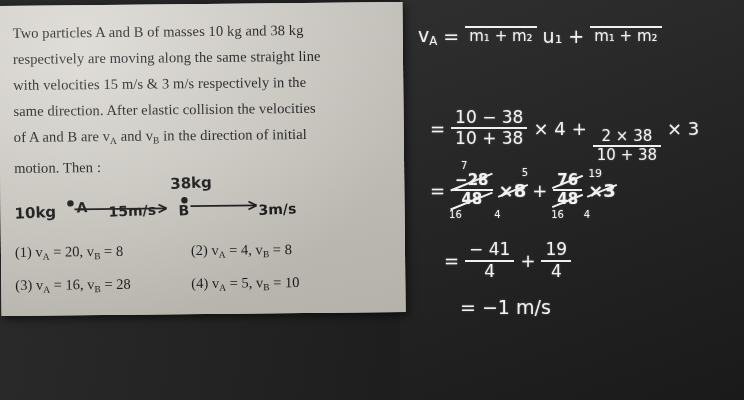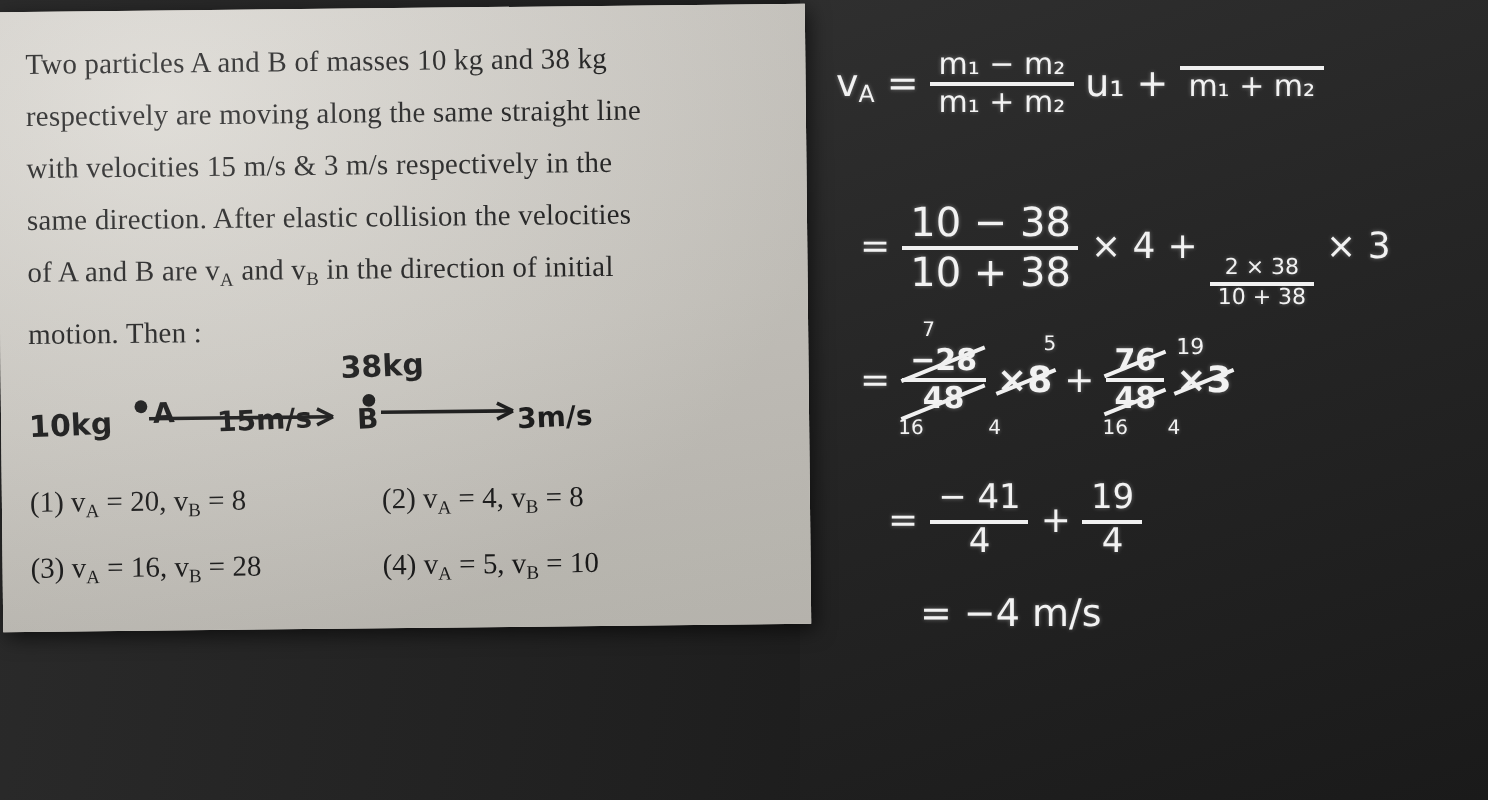--- a/index.html
+++ b/index.html
@@ -211,39 +211,38 @@
       </div>
     </div>
   </div>
 
   <div>
 
     <div class="ink row" style="left:418px; top:24px; font-size:19px;">
       <span><span>v</span><span class="sub-i">A</span></span>
       <span>=</span>
       <span class="frac" style="font-size:15px;">
-        <span class="num">m₁ − m₂</span>
         <span class="den">m₁ + m₂</span>
       </span>
       <span>u₁</span>
       <span>+</span>
       <span class="frac" style="font-size:15px;">
         <span class="den">m₁ + m₂</span>
       </span>
     </div>
 
     <div class="ink row" style="left:430px; top:92px; font-size:18px;">
       <span>=</span>
-      <span class="frac" style="font-size:20px;">
+      <span class="frac" style="font-size:17px;">
         <span class="num">10 − 38</span>
         <span class="den">10 + 38</span>
       </span>
       <span>× 4</span>
       <span>+</span>
-      <span class="frac" style="font-size:11px;margin-top:36px;">
+      <span class="frac" style="font-size:15px;margin-top:36px;">
         <span class="num">2 × 38</span>
         <span class="den">10 + 38</span>
       </span>
       <span>× 3</span>
     </div>
 
     <div class="ink row" style="left:430px; top:172px; font-size:18px;">
       <span>=</span>
       <span class="frac" style="font-size:15px; position:relative;">
         <span class="small-note" style="left:10px; top:-12px; font-size:10px;">7</span>
@@ -275,17 +274,17 @@
       </span>
       <span>+</span>
       <span class="frac" style="font-size:17px;">
         <span class="num">19</span>
         <span class="den">4</span>
       </span>
     </div>
 
     <div class="ink row" style="left:460px; top:296px; font-size:19px;">
       <span>=</span>
-      <span>−4 m/s</span>
+      <span>−1 m/s</span>
     </div>
 
   </div>
 </div>
 
 </body></html>

